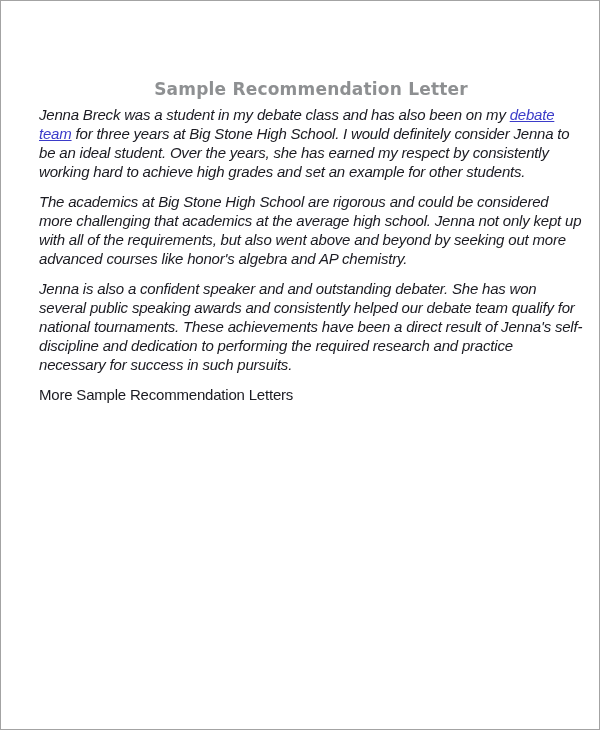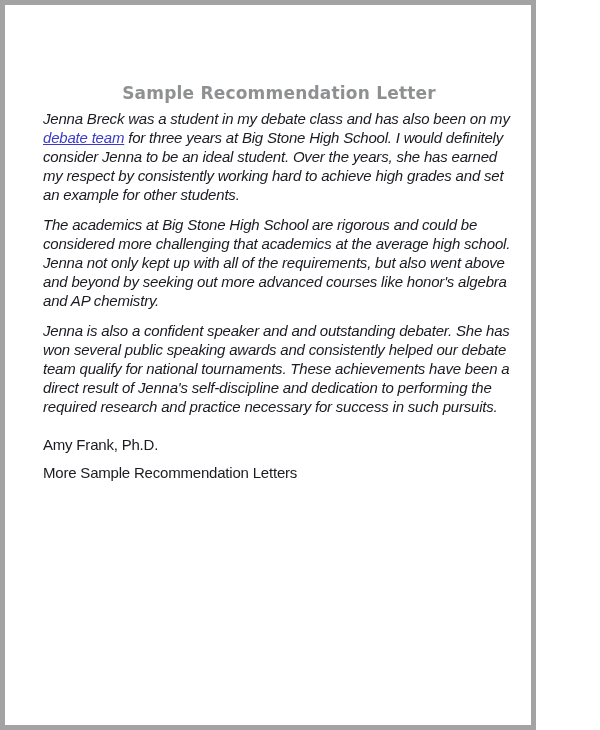--- a/index.html
+++ b/index.html
@@ -2,25 +2,25 @@
 <html><head>
 <meta charset="utf-8">
 <style>
   html, body {
     margin: 0;
     padding: 0;
     background: #ffffff;
   }
   .page {
     position: relative;
-    width: 536px;
+    width: 600px;
     height: 730px;
     box-sizing: border-box;
     background: #ffffff;
-    border: 5px solid #a3a3a3;
+    border: 1px solid #a3a3a3;
     padding: 78px 16px 0 38px;
     overflow: hidden;
     font-family: "Liberation Sans", sans-serif;
     font-size: 15px;
     line-height: 19px;
     letter-spacing: -0.2px;
     color: #1a1a21;
   }
   .title {
     margin: 0 0 6px 0;
@@ -63,19 +63,18 @@
 
 
   <p class="para"><span>Jenna Breck was a student in my debate class and has also been on my </span><a class="inline-link" href="#">debate team</a><span> for three years at Big Stone High School. I would definitely consider Jenna to be an ideal student. Over the years, she has earned my respect by consistently working hard to achieve high grades and set an example for other students.</span></p>
 
   <p class="para">The academics at Big Stone High School are rigorous and could be considered more challenging that academics at the average high school. Jenna not only kept up with all of the requirements, but also went above and beyond by seeking out more advanced courses like honor's algebra and AP chemistry.</p>
 
   <p class="para">Jenna is also a confident speaker and and outstanding debater. She has won several public speaking awards and consistently helped our debate team qualify for national tournaments. These achievements have been a direct result of Jenna's self-discipline and dedication to performing the required research and practice necessary for success in such pursuits.</p>
 
 
 
-  <p class="sig-line sig-first">Amy Frank, Ph.D.</p>
 
 
 
   <p class="sig-line">More Sample Recommendation Letters</p>
 
 </div>
 
 </body></html>

